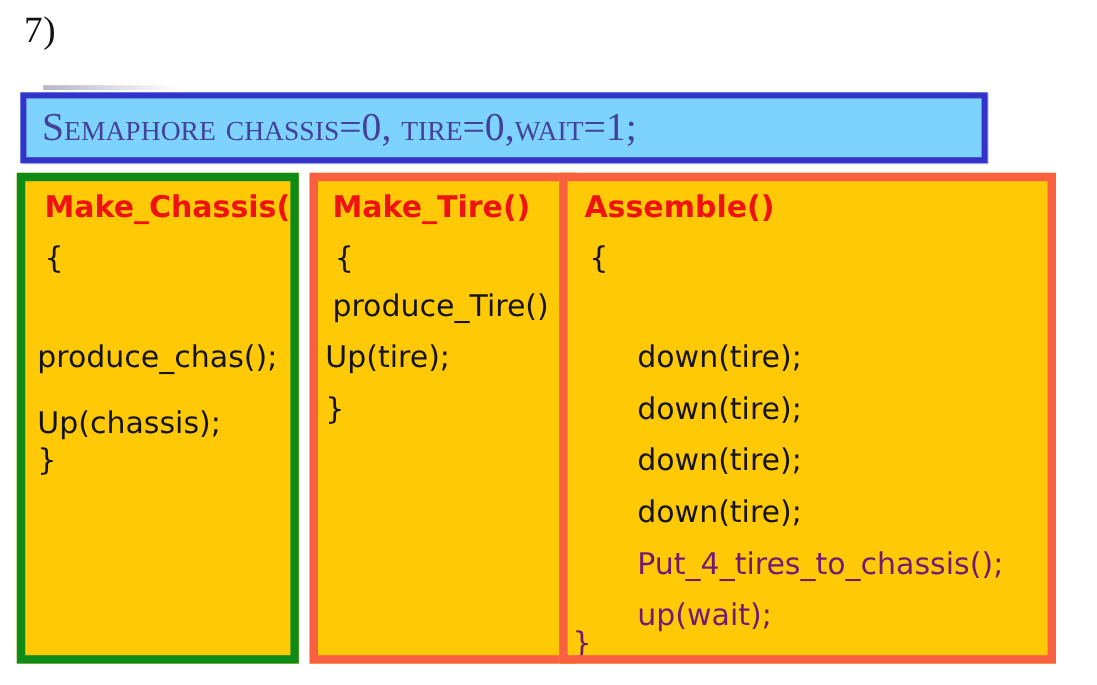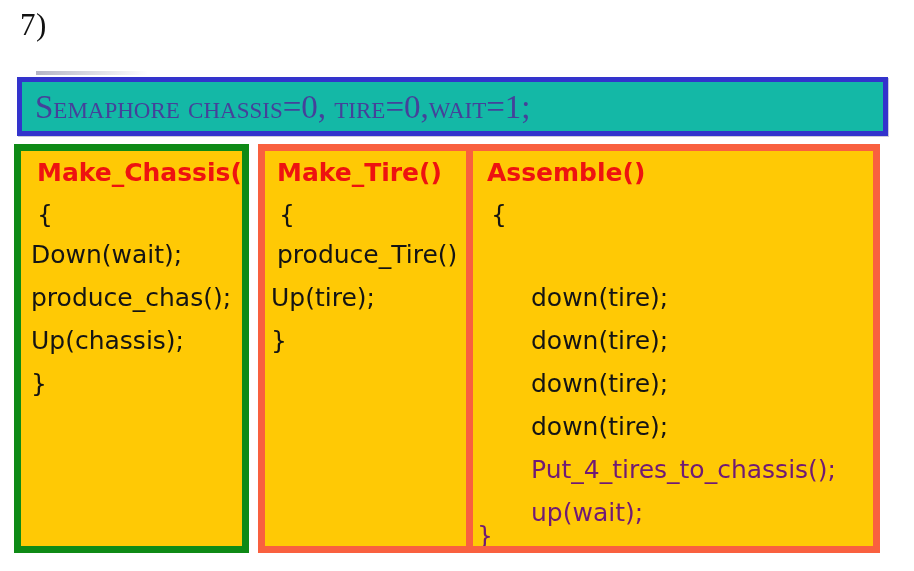--- a/index.html
+++ b/index.html
@@ -36,24 +36,24 @@
     width: 112px;
     height: 4px;
     background: linear-gradient(to right, rgba(120,120,150,0.55), rgba(120,120,150,0.0));
   }
 
   
   #semaphore-box {
     position: absolute;
     left: 17px;
     top: 77px;
-    width: 871px;
+    width: 806px;
     height: 59px;
     box-sizing: border-box;
-    background: #14b8a6;
+    background: #7dd3fc;
     border: 5px solid #3333CC;
     box-shadow: 1px 1px 0 rgba(160,160,190,0.55);
   }
   #semaphore-text {
     position: absolute;
     left: 13px;
     top: 4px;
     font-family: "Liberation Serif", "DejaVu Serif", serif;
     font-size: 33px;
     line-height: 42px;
@@ -110,21 +110,21 @@
     white-space: pre;
   }
   .code-line.accent {
     color: #701a75;
   }
 
   
   #mc-l0 { left: 16px; top: 48px; }
   #mc-l1 { left: 10px; top: 88px; }
   #mc-l2 { left: 10px; top: 131px; }
-  #mc-l3 { left: 10px; top: 174px; }
+  #mc-l3 { left: 10px; top: 186px; }
   #mc-l4 { left: 10px; top: 217px; }
 
   
   #mt-l0 { left: 14px; top: 48px; }
   #mt-l1 { left: 12px; top: 88px; }
   #mt-l2 { left: 6px; top: 131px; }
   #mt-l3 { left: 6px; top: 174px; }
 
   
   #as-l0 { left: 18px; top: 48px; }
@@ -144,21 +144,20 @@
 
 <div id="scan-artifact"></div>
 
 <div id="semaphore-box">
   <div id="semaphore-text">Semaphore chassis=0, tire=0,wait=1;</div>
 </div>
 
 <div id="box-make-chassis" class="proc-box">
   <div id="title-make-chassis" class="proc-title">Make_Chassis()</div>
   <div id="mc-l0" class="code-line">{</div>
-  <div id="mc-l1" class="code-line">Down(wait);</div>
   <div id="mc-l2" class="code-line">produce_chas();</div>
   <div id="mc-l3" class="code-line">Up(chassis);</div>
   <div id="mc-l4" class="code-line">}</div>
 </div>
 
 <div id="box-make-tire" class="proc-box">
   <div id="title-make-tire" class="proc-title">Make_Tire()</div>
   <div id="mt-l0" class="code-line">{</div>
   <div id="mt-l1" class="code-line">produce_Tire()</div>
   <div id="mt-l2" class="code-line">Up(tire);</div>

